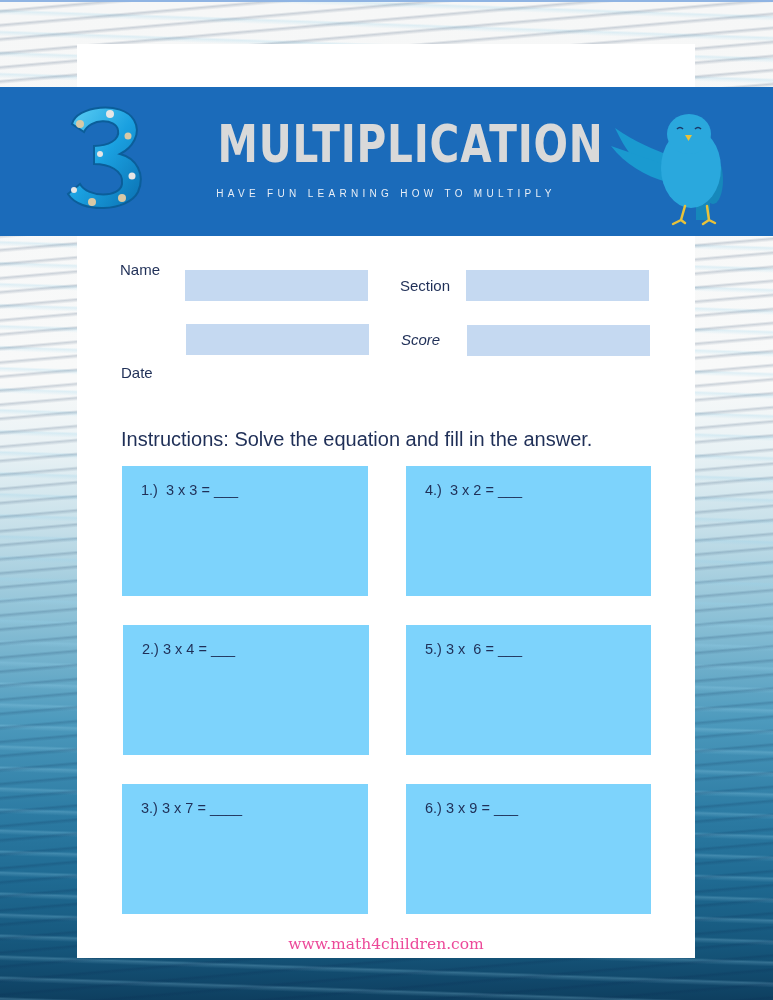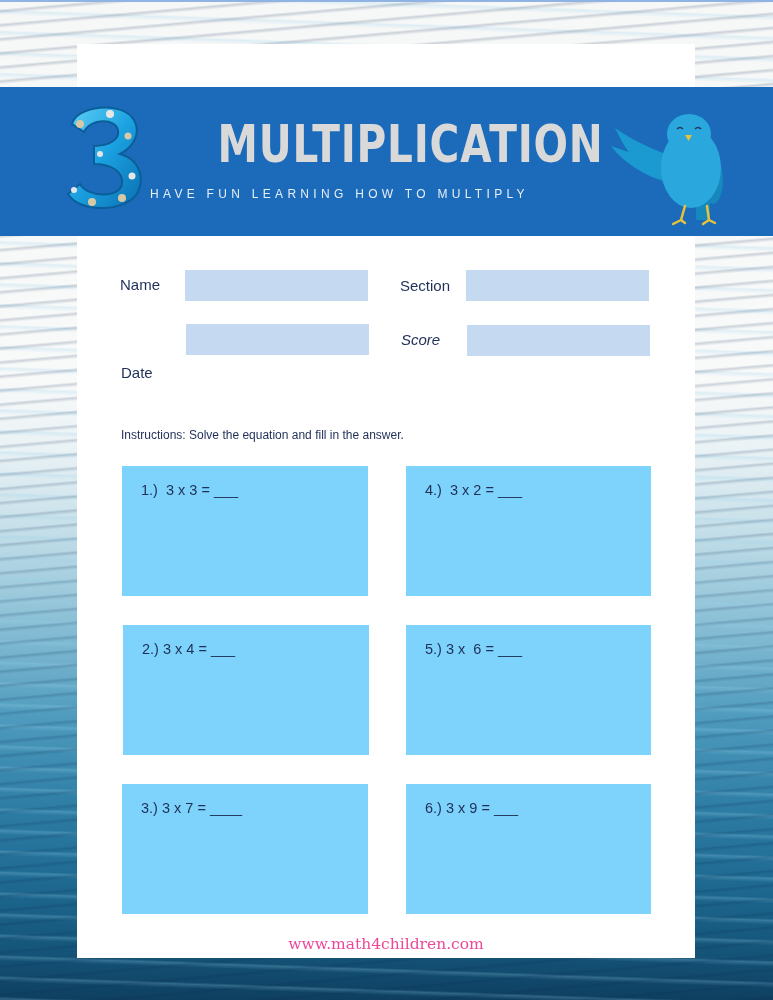--- a/index.html
+++ b/index.html
@@ -41,38 +41,39 @@
       font-weight: bold;
       font-size: 52px;
       letter-spacing: 1px;
       color: #d9d9d9;
       transform: scaleX(0.78);
       transform-origin: center;
       line-height: 64px;
     }
     .banner-sub {
       position: absolute; left: 150px; top: 185px; width: 472px;
-      font-size: 12px;
+      text-align: center;
+      font-size: 10px;
       letter-spacing: 4.3px;
       color: #e8eef6;
       line-height: 18px;
     }
     .num-balloon { position: absolute; left: 62px; top: 102px; width: 86px; height: 110px; }
     .bird { position: absolute; left: 605px; top: 108px; width: 125px; height: 120px; }
 
     .label {
       position: absolute; font-size: 15px; color: #1f2f57; line-height: 18px;
     }
     .field {
       position: absolute; background: #c5d9f1; height: 31px; width: 183px;
       border: none; outline: none;
     }
     .instructions {
       position: absolute; left: 121px; top: 428px;
-      font-size: 12px; color: #1f2f57;
+      font-size: 20px; color: #1f2f57;
     }
     .qbox {
       position: absolute; background: #7dd3fc; width: 246px; height: 130px;
     }
     .qtext {
       position: absolute; left: 19px; top: 16px;
       font-size: 14.5px; color: #1f2f57; white-space: pre;
     }
     .footer {
       position: absolute; left: 77px; top: 935px; width: 618px; text-align: center;
@@ -116,21 +117,21 @@
   <rect x="91" y="92" width="14" height="20" fill="#1688bb"></rect>
   <ellipse cx="86" cy="60" rx="30" ry="40" fill="#2aa8dd"></ellipse>
   <ellipse cx="84" cy="26" rx="22" ry="20" fill="#2aa8dd"></ellipse>
   <path d="M72 21 q3 -3 6 0" stroke="#1a3a6a" stroke-width="1.6" fill="none"></path>
   <path d="M90 21 q3 -3 6 0" stroke="#1a3a6a" stroke-width="1.6" fill="none"></path>
   <path d="M80 27 l7 0 l-3.5 6 z" fill="#e8c23a"></path>
   <path d="M80 98 l-4 14 l-8 4 M76 112 l4 3" stroke="#e8c23a" stroke-width="2.5" fill="none" stroke-linecap="round"></path>
   <path d="M102 98 l2 14 l-6 4 M104 112 l6 3" stroke="#e8c23a" stroke-width="2.5" fill="none" stroke-linecap="round"></path>
 </svg>
 
-<div class="label" style="left:120px; top:276px;">Name</div>
+<div class="label" style="left:120px; top:261px;">Name</div>
 <input class="field" style="left: 185px; top: 270px;" value="">
 
 <div class="label" style="left:400px; top:277px;">Section</div>
 <input class="field" style="left: 466px; top: 270px;" value="">
 
 <div class="label" style="left:121px; top:339px;margin-top:25px;">Date</div>
 <input class="field" style="left: 186px; top: 324px;" value="">
 
 <div class="label" style="left:401px; top:331px;font-style:italic;">Score</div>
 <input class="field" style="left: 467px; top: 325px;" value="">

